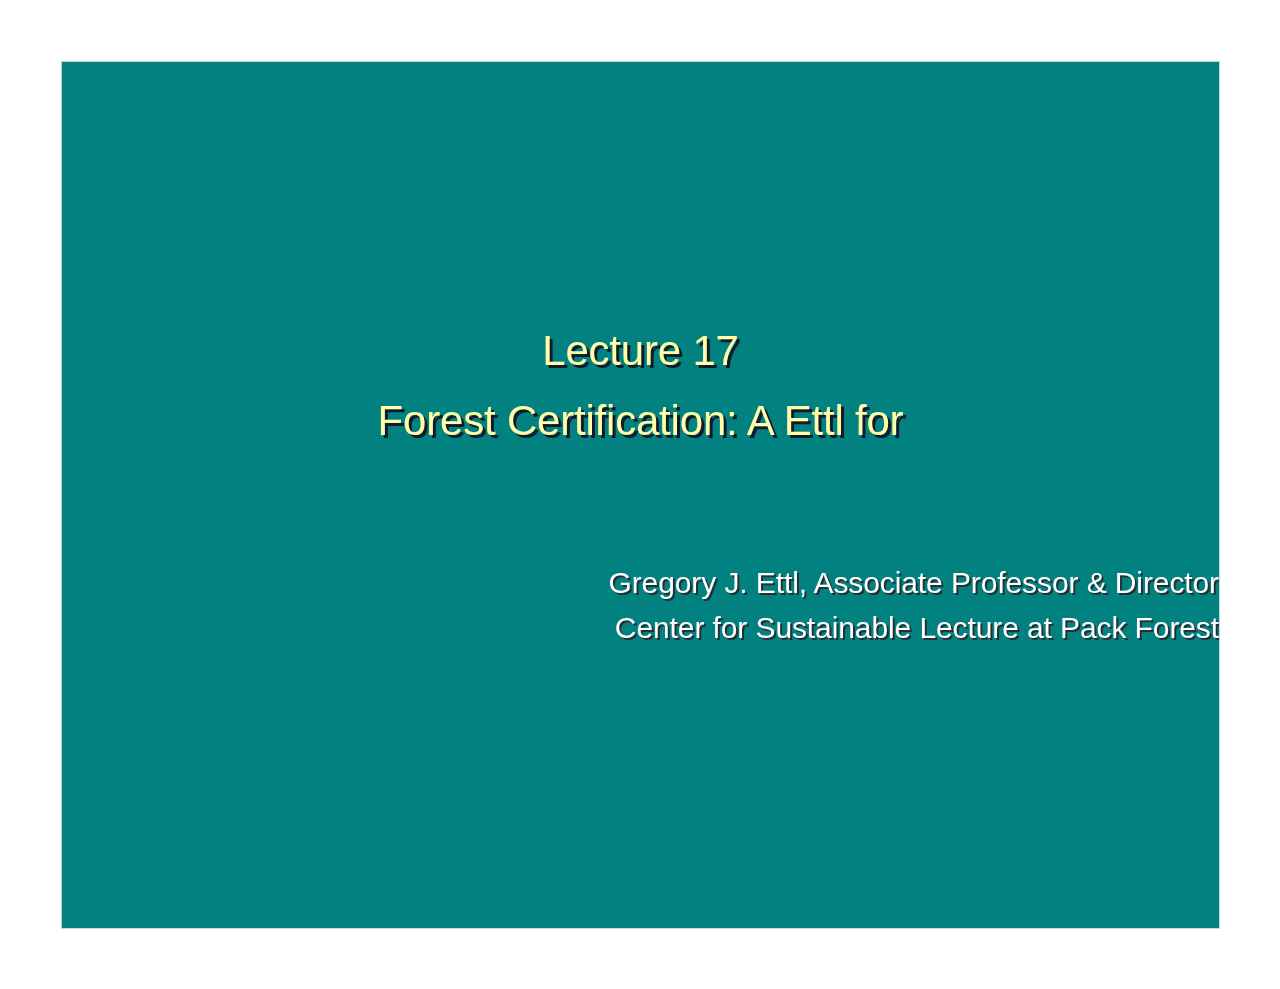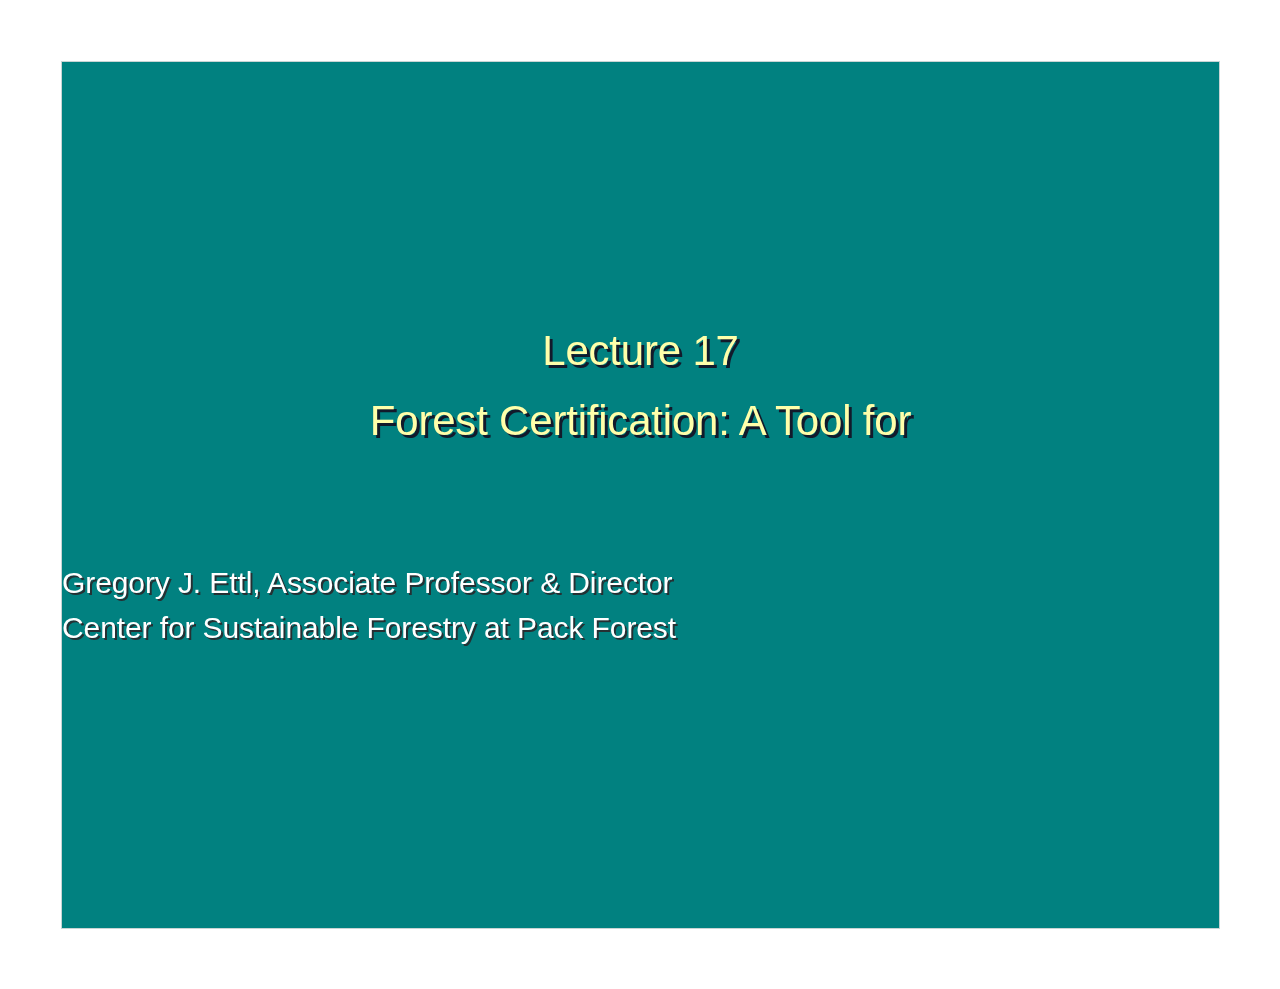--- a/index.html
+++ b/index.html
@@ -57,21 +57,21 @@
     white-space: nowrap;
     text-shadow: 3px 3px 0 #121a2b;
   }
 
   
   .subtitle-block {
     position: absolute;
     left: 0;
     top: 498px;
     width: 100%;
-    text-align: left;
+    text-align: right;
   }
 
   .subtitle-line {
     display: block;
     color: #ffffff;
     font-family: "Liberation Sans", sans-serif;
     font-weight: 400;
     font-size: 30px;
     line-height: 45px;
     letter-spacing: -0.1px;
@@ -81,23 +81,23 @@
 </style>
 </head>
 <body>
 
 <div class="page">
 
   <div class="slide">
 
     <div class="title-block">
       <span class="title-line">Lecture 17</span>
-      <span class="title-line">Forest Certification: A Tool for</span>
+      <span class="title-line">Forest Certification: A Ettl for</span>
     </div>
 
     <div class="subtitle-block">
       <span class="subtitle-line">Gregory J. Ettl, Associate Professor &amp; Director</span>
-      <span class="subtitle-line">Center for Sustainable Forestry at Pack Forest</span>
+      <span class="subtitle-line">Center for Sustainable Lecture at Pack Forest</span>
     </div>
 
   </div>
 
 </div>
 
 </body></html>

